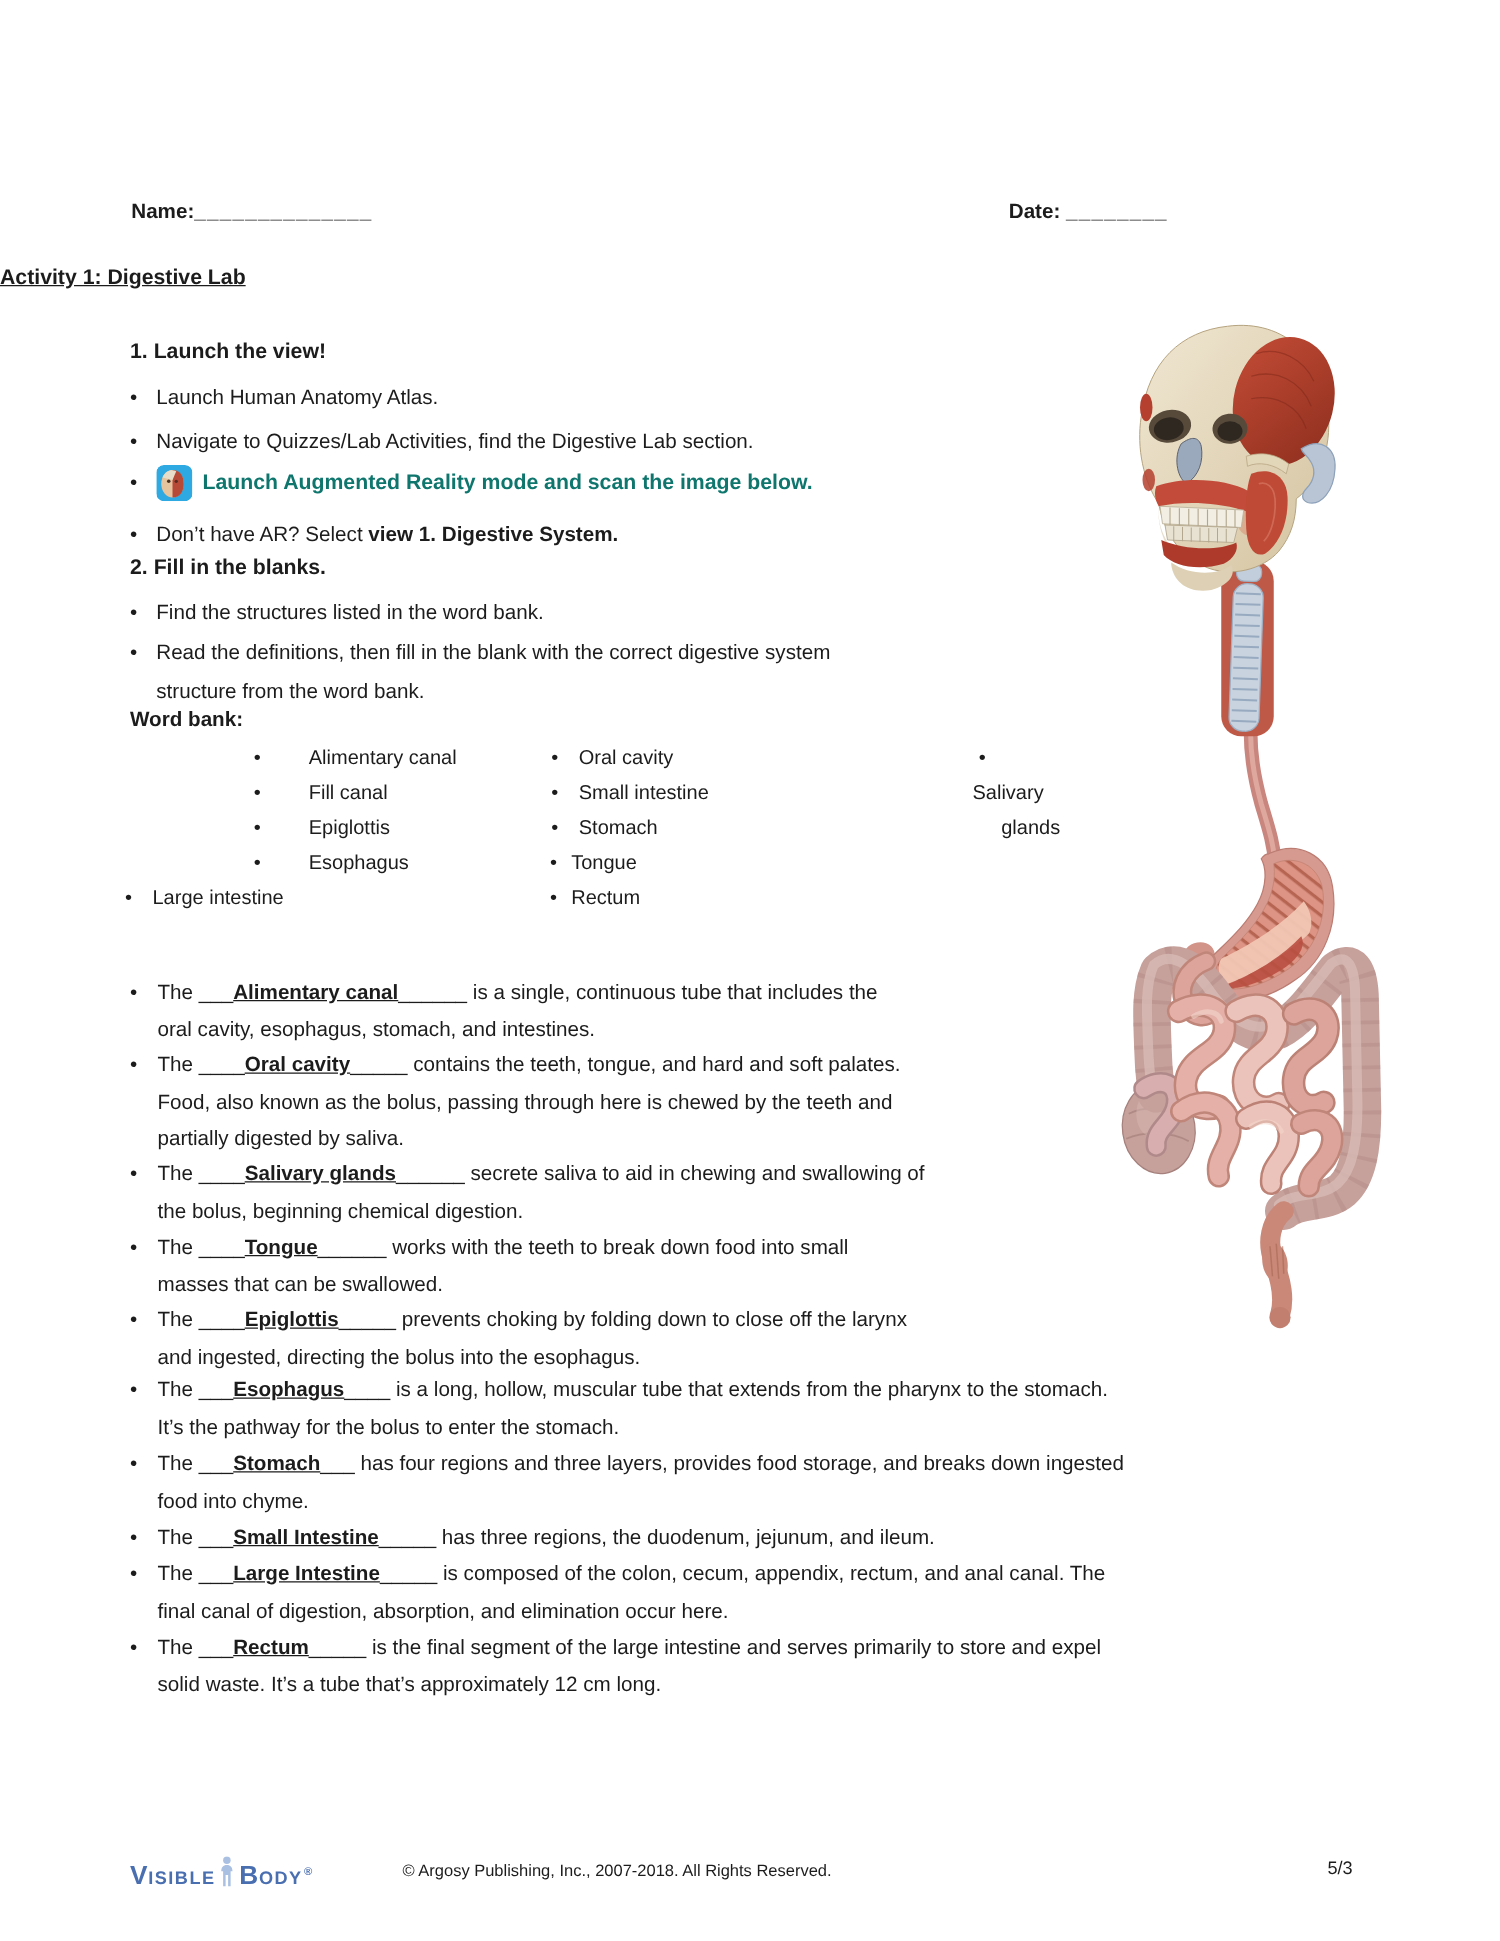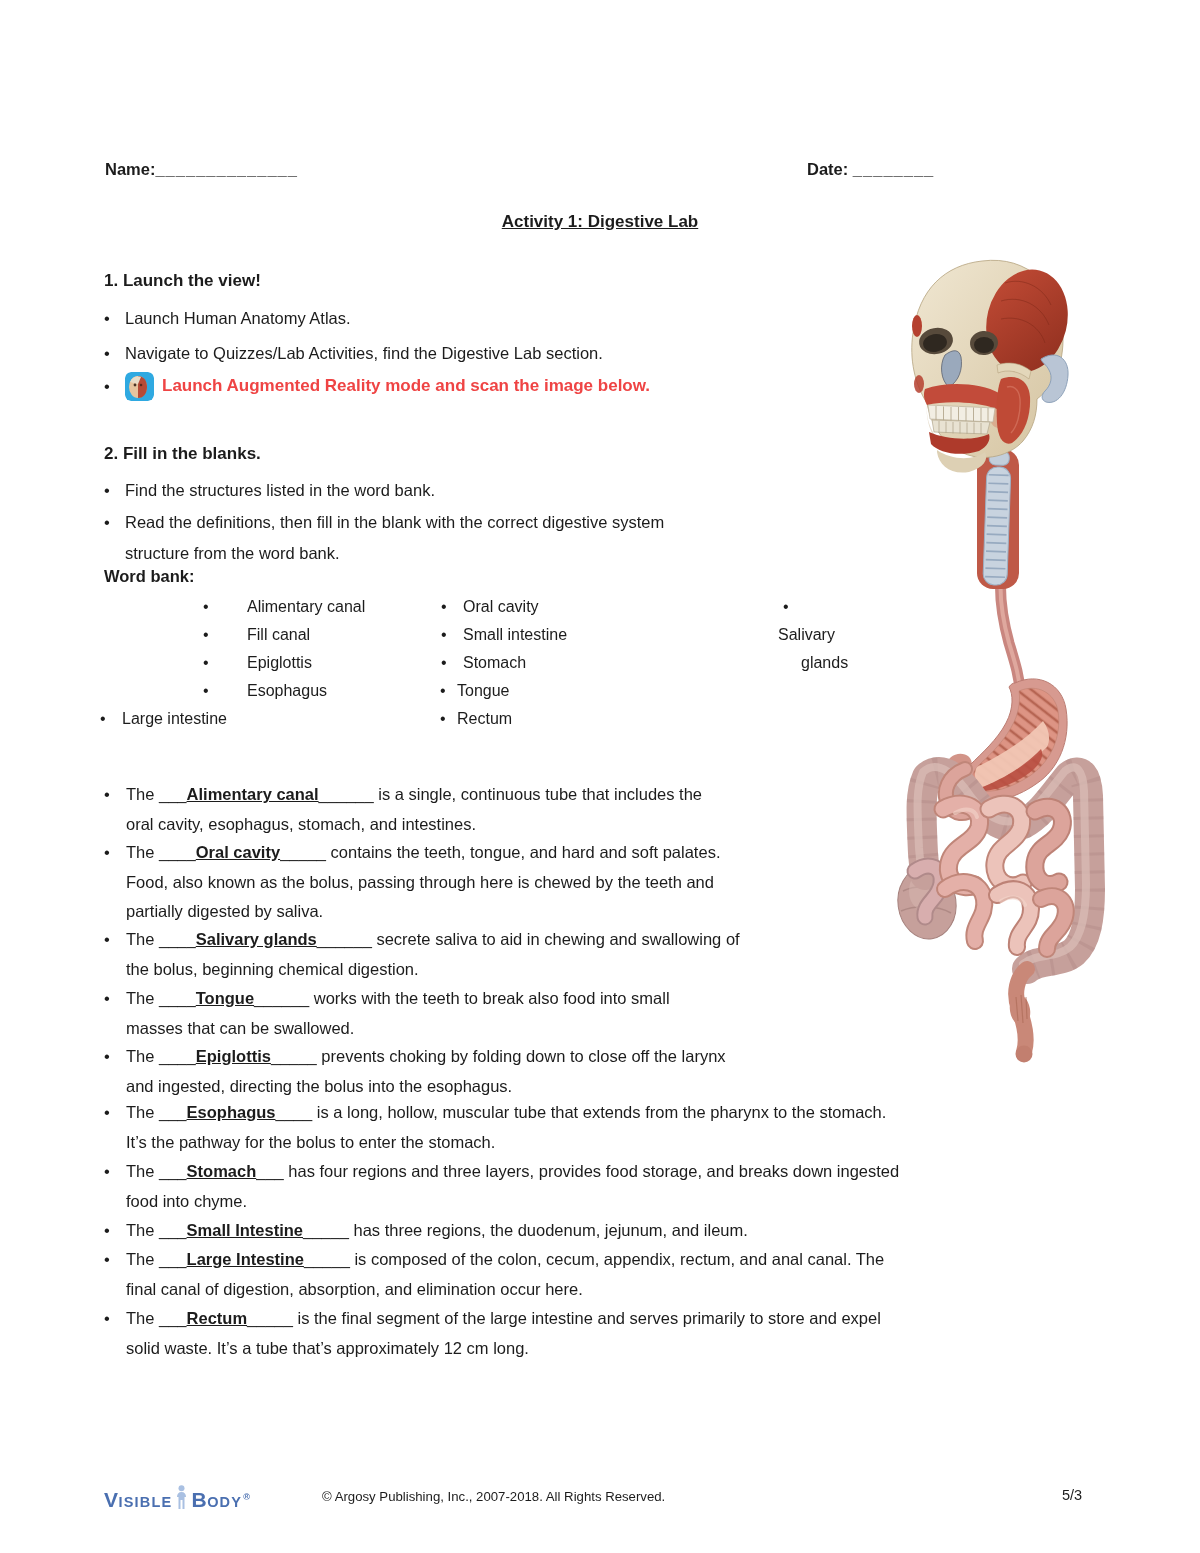--- a/index.html
+++ b/index.html
@@ -1,24 +1,24 @@
 <!DOCTYPE html>
 <html><head>
 <meta charset="utf-8">
 <style>
   html,body{margin:0;padding:0;background:#ffffff;}
   .page{position:relative;width:1200px;height:1553px;background:#fff;
         font-family:"Liberation Sans",sans-serif;color:#1c1c1c;overflow:hidden;}
   .abs{position:absolute;}
   .b{font-weight:bold;}
-  .cyan{color:#ef4444;font-weight:bold;}
+  .cyan{color:#0f766e;font-weight:bold;}
   .answer{font-weight:bold;text-decoration:underline;}
   .name-line,.date-line{font-size:16.5px;font-weight:bold;}
   .blankrun{font-weight:bold;letter-spacing:1px;}
-  .doc-title{left:0;right:0;text-align:center;font-size:17px;font-weight:bold;
+  .doc-title{left:0;right:0;font-size:17px;font-weight:bold;
              text-decoration:underline;}
   .h-sec{font-size:17px;font-weight:bold;text-align:center;}
   .bullet-line{position:absolute;left:104px;font-size:16.5px;line-height:30px;white-space:nowrap;}
   .bullet-line .dot{display:inline-block;width:21px;}
   .ar-line{display:flex;align-items:center;height:32px;}
   .ar-line .dot{width:21px;}
   .ar-badge{display:inline-block;width:29px;height:29px;border-radius:6px;overflow:hidden;
             margin-right:8px;flex:0 0 auto;}
   .ar-text{font-size:17px;}
   .wb-label{font-size:16.5px;font-weight:bold;}
@@ -51,20 +51,21 @@
     <span class="ar-badge"><svg width="29" height="29" viewBox="0 0 29 29">
           <rect x="0" y="0" width="29" height="29" rx="6" fill="#2fa9e1"></rect>
           <ellipse cx="13" cy="15" rx="9" ry="11" fill="#e6c49e"></ellipse>
           <path d="M13,4 C19,4 22,9 22,15 C22,21 19,26 13,26 Z" fill="#b64a36"></path>
           <path d="M5,10 C7,5 12,3 16,5 L13,12 Z" fill="#e8ddc8"></path>
           <circle cx="10" cy="13" r="1.4" fill="#4a3325"></circle>
           <circle cx="16" cy="13" r="1.3" fill="#5a2a1e"></circle>
         </svg></span>
     <span class="ar-text"><span class="b cyan">Launch Augmented Reality mode and scan the image below.</span></span>
   </div>
+  <div class="bullet-line" style="top:413px"><span class="dot">•</span><span><span>Don’t have AR? Select </span><span class="b">view 1. Digestive System.</span></span></div>
 
   <div class="abs h-sec" style="left:104px;top:444px">2. Fill in the blanks.</div>
   <div class="bullet-line" style="top:475px"><span class="dot">•</span><span><span>Find the structures listed in the word bank.</span></span></div>
   <div class="bullet-line" style="top:507px;line-height:31px"><span class="dot" style="float:left">•</span><span style="display:inline-block"><span>Read the definitions, then fill in the blank with the correct digestive system</span><br><span>structure from the word bank.</span></span></div>
   <div class="abs wb-label" style="left:104px;top:567px">Word bank:</div>
 
   <div>
     <span class="wb-dot" style="left:203px;top:597px">•</span>
       <span class="wb-text" style="left:247px;top:597px">Alimentary canal</span>
     <span class="wb-dot" style="left:203px;top:625px">•</span>
@@ -97,21 +98,21 @@
   <div class="item" style="top:838px">
       <span class="dot2">•</span>
       <div class="itxt"><span>The ____</span><span class="answer">Oral cavity</span><span>_____ contains the teeth, tongue, and hard and soft palates.</span><br><span>Food, also known as the bolus, passing through here is chewed by the teeth and</span><br><span>partially digested by saliva.</span></div>
     </div>
   <div class="item" style="top:925px">
       <span class="dot2">•</span>
       <div class="itxt"><span>The ____</span><span class="answer">Salivary glands</span><span>______ secrete saliva to aid in chewing and swallowing of</span><br><span>the bolus, beginning chemical digestion.</span></div>
     </div>
   <div class="item" style="top:984px">
       <span class="dot2">•</span>
-      <div class="itxt"><span>The ____</span><span class="answer">Tongue</span><span>______ works with the teeth to break also food into small</span><br><span>masses that can be swallowed.</span></div>
+      <div class="itxt"><span>The ____</span><span class="answer">Tongue</span><span>______ works with the teeth to break down food into small</span><br><span>masses that can be swallowed.</span></div>
     </div>
   <div class="item" style="top:1042px">
       <span class="dot2">•</span>
       <div class="itxt"><span>The ____</span><span class="answer">Epiglottis</span><span>_____ prevents choking by folding down to close off the larynx</span><br><span>and ingested, directing the bolus into the esophagus.</span></div>
     </div>
   <div class="item" style="top:1098px">
       <span class="dot2">•</span>
       <div class="itxt"><span>The ___</span><span class="answer">Esophagus</span><span>____ is a long, hollow, muscular tube that extends from the pharynx to the stomach.</span><br><span>It’s the pathway for the bolus to enter the stomach.</span></div>
     </div>
   <div class="item" style="top:1157px">

